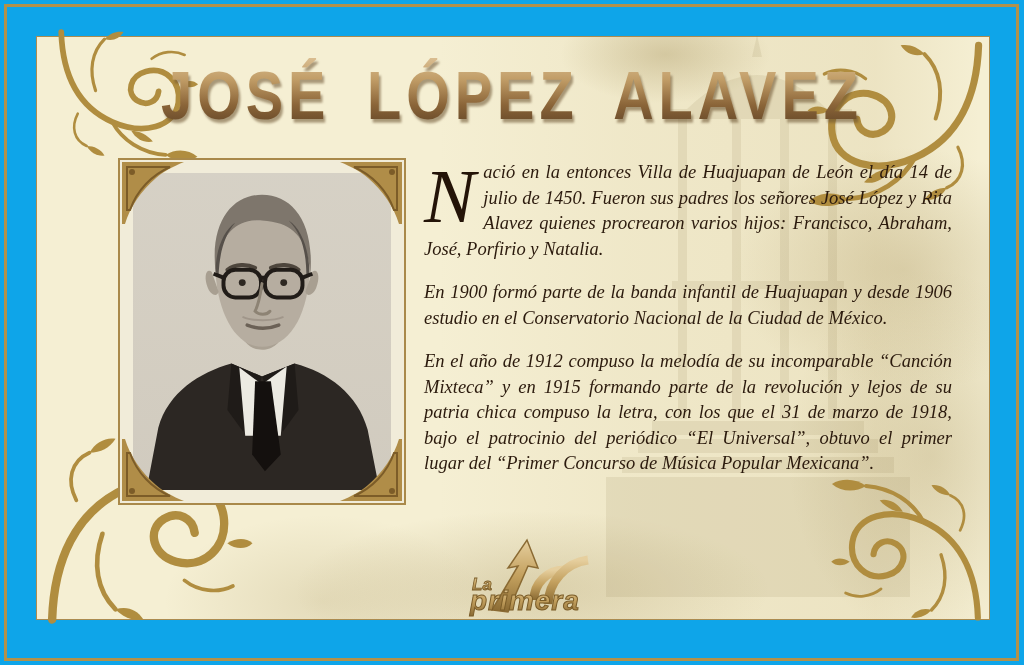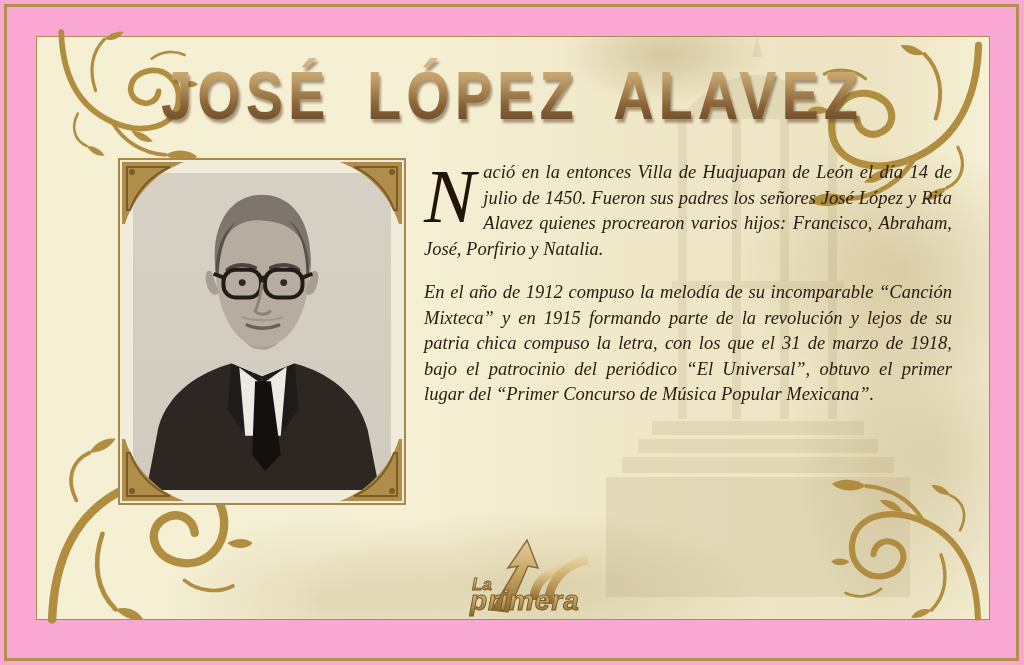--- a/index.html
+++ b/index.html
@@ -1,17 +1,17 @@
 <!DOCTYPE html>
 <html><head>
 <meta charset="utf-8">
 <style>
   html,body{margin:0;padding:0;background:#ffffff;}
   .poster{
-    position:relative;width:1024px;height:665px;background:#f9a8d4;
+    position:relative;width:1024px;height:665px;background:#0ea5e9;
     overflow:hidden;font-family:"Liberation Serif",serif;
   }
   
   .frame-line{
     position:absolute;left:4px;top:4px;right:5px;bottom:4px;
     border:3px solid #b2914a;pointer-events:none;
   }
   
   .parchment{
     position:absolute;left:36px;top:36px;right:34px;bottom:45px;
@@ -197,20 +197,21 @@
     <svg class="pcorner pc-bl" viewBox="0 0 64 64" aria-hidden="true">
         <use href="#photo-corner"></use>
       </svg>
     <svg class="pcorner pc-br" viewBox="0 0 64 64" aria-hidden="true">
         <use href="#photo-corner"></use>
       </svg>
   </div>
 
   <div class="bio">
     <p><span class="dropcap">N</span><span>ació en la entonces Villa de Huajuapan de León el día 14 de julio de 1450.  Fueron sus padres los señores José López y Rita Alavez quienes procrearon varios hijos: Francisco, Abraham, José, Porfirio y Natalia.</span></p>
+    <p>En 1900 formó  parte de la banda infantil de Huajuapan y desde 1906 estudio en el Conservatorio Nacional de la Ciudad de México.</p>
     <p>En el año de 1912 compuso la melodía de su incomparable “Canción Mixteca” y en 1915  formando parte de la revolución y lejos de su patria chica compuso la letra,  con los que el 31 de marzo de 1918, bajo el patrocinio del periódico “El Universal”, obtuvo el primer lugar del “Primer Concurso de Música Popular Mexicana”.</p>
   </div>
 
   <svg class="logo" viewBox="0 0 190 80">
 
     <path d="M104,62 A30,30 0 0 1 134,32" fill="none" stroke="url(#goldgrad)" stroke-width="9"></path>
     <path d="M118,66 A46,46 0 0 1 158,22" fill="none" stroke="url(#goldgrad)" stroke-width="9"></path>
 
     <path d="M62,72 L88,28 L78,30 L97,2 L108,30 L98,28 L78,74 Z" fill="url(#goldgrad)" stroke="#8a6a33" stroke-width="1.5"></path>
 

